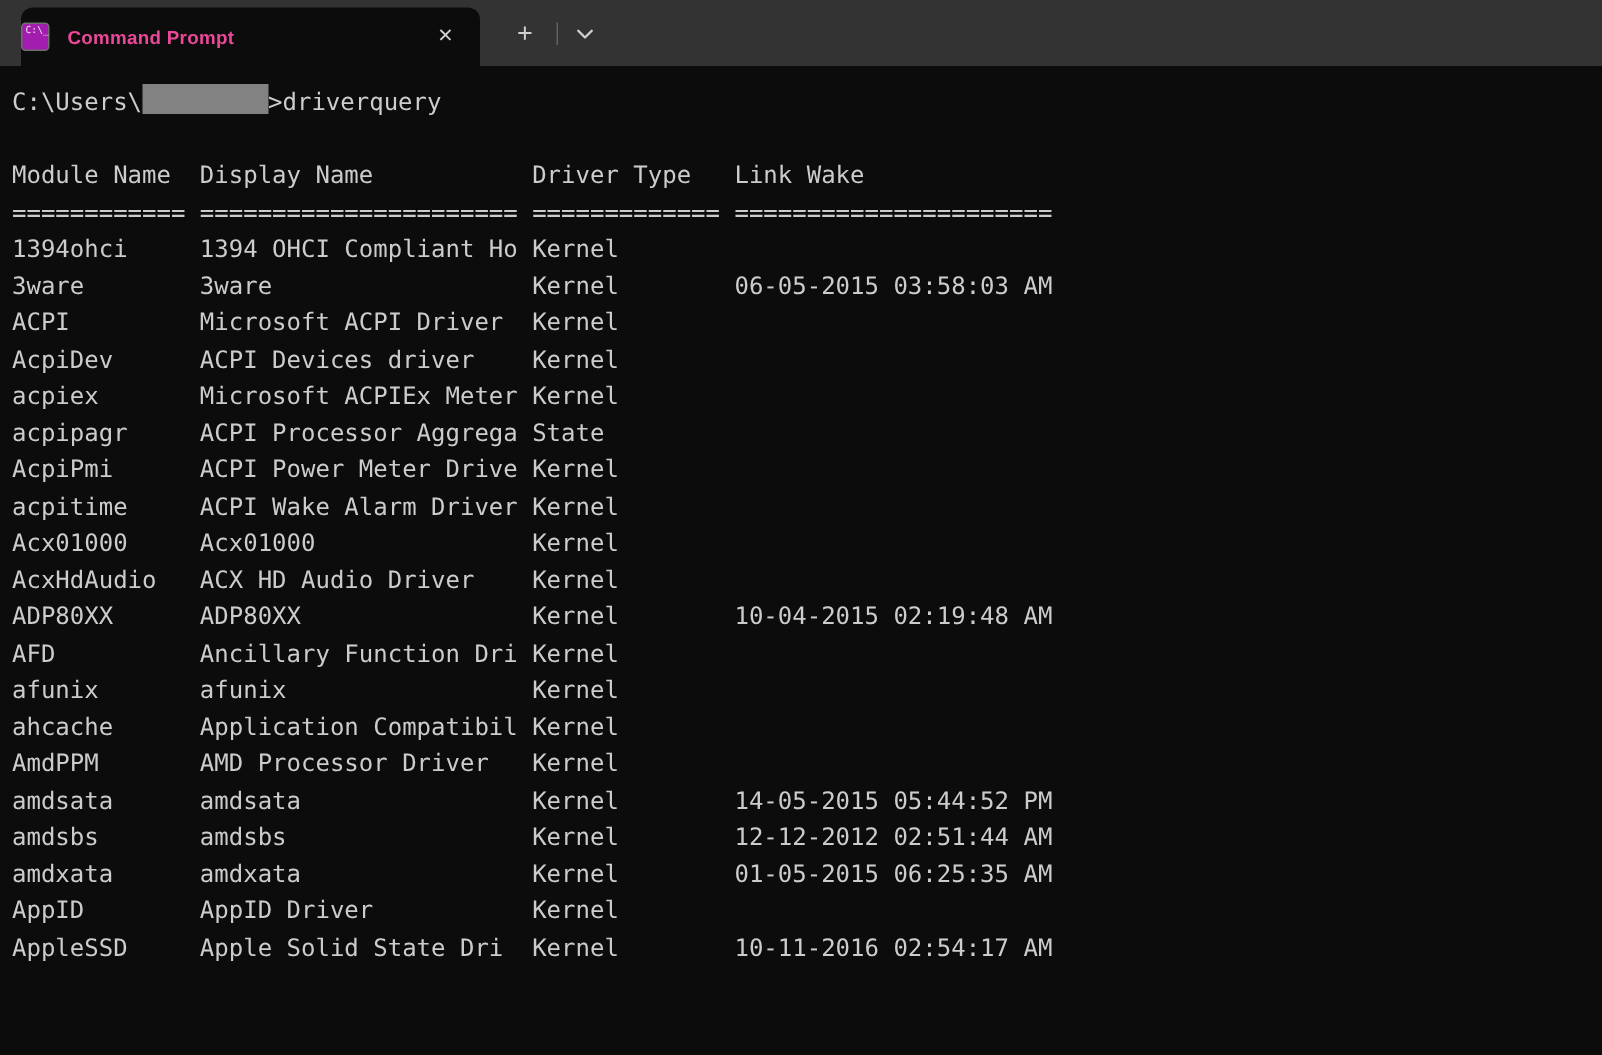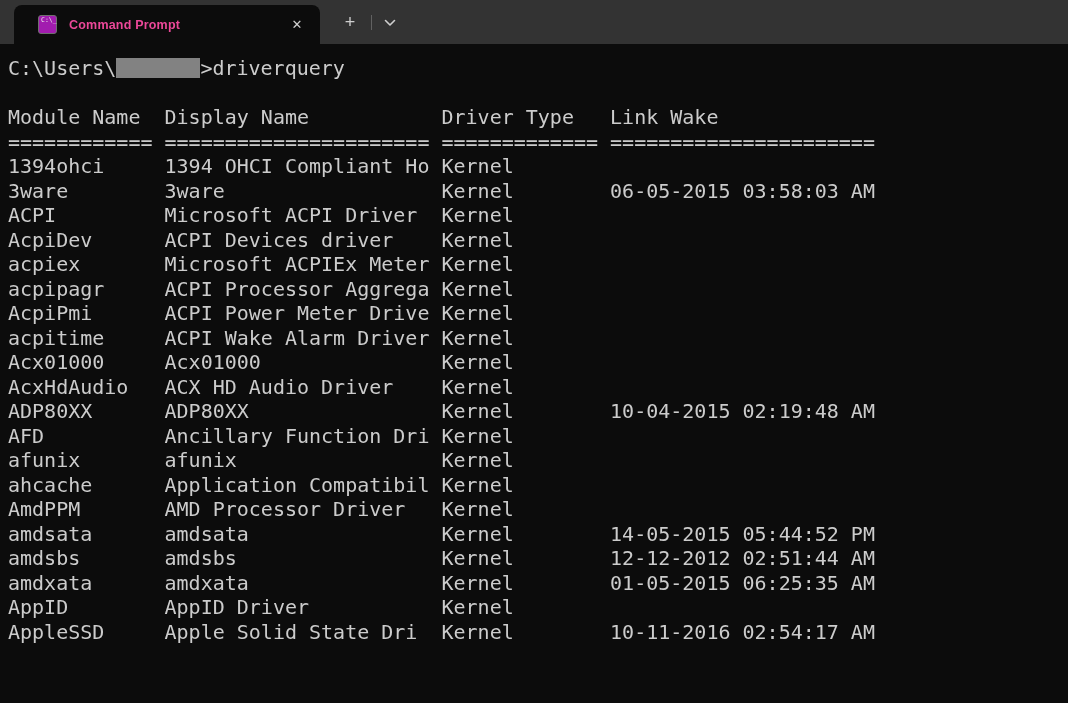--- a/index.html
+++ b/index.html
@@ -17,21 +17,21 @@
     position: absolute; top: 0; left: 0; right: 0; height: 44px;
     background: #333333;
   }
   .tab {
     position: absolute; left: 14px; top: 5px; width: 306px; height: 39px;
     background: #0c0c0c;
     border-radius: 8px 8px 0 0;
     display: flex; align-items: center;
   }
   .tab-icon {
-    width: 19px; height: 19px; margin-left: 24px;
+    width: 19px; height: 19px; margin-left: 0;
     background: #a21caf;
     border: 1px solid #6f6f6f;
     border-radius: 3px;
     position: relative;
     flex: 0 0 auto;
   }
   .tab-icon-text {
     position: absolute; top: 1px; left: 2px;
     font-family: "DejaVu Sans Mono", "Liberation Mono", monospace;
     font-size: 6.5px; line-height: 7px; color: #e8e8e8;
@@ -69,21 +69,21 @@
     display: flex; align-items: center; justify-content: center;
   }
 
   
   .terminal {
     position: absolute; top: 44px; left: 0; right: 0; bottom: 0;
     background: #0c0c0c;
     padding: 12px 0 0 8px;
     overflow: hidden;
     font-family: "DejaVu Sans Mono", "Liberation Mono", monospace;
-    font-size: 20px; line-height: 24.5px;
+    font-size: 16px; line-height: 24.5px;
     color: #cccccc;
   }
   .term-line { height: 24.5px; white-space: pre; }
   .redaction {
     display: inline-block;
     width: 84px; height: 20px;
     background: #828282;
     vertical-align: -3px;
   }
 </style>
@@ -113,21 +113,21 @@
     <div class="term-line"><span>C:\Users\</span><span class="redaction"></span><span>&gt;driverquery</span></div>
     <div class="term-line"> </div>
     <div id="table-lines">
         <div class="term-line">Module Name  Display Name           Driver Type   Link Wake</div>
         <div class="term-line">============ ====================== ============= ======================</div>
         <div class="term-line">1394ohci     1394 OHCI Compliant Ho Kernel        </div>
         <div class="term-line">3ware        3ware                  Kernel        06-05-2015 03:58:03 AM</div>
         <div class="term-line">ACPI         Microsoft ACPI Driver  Kernel        </div>
         <div class="term-line">AcpiDev      ACPI Devices driver    Kernel        </div>
         <div class="term-line">acpiex       Microsoft ACPIEx Meter Kernel        </div>
-        <div class="term-line">acpipagr     ACPI Processor Aggrega Kernel        </div>
+        <div class="term-line">acpipagr     ACPI Processor Aggrega State        </div>
         <div class="term-line">AcpiPmi      ACPI Power Meter Drive Kernel        </div>
         <div class="term-line">acpitime     ACPI Wake Alarm Driver Kernel        </div>
         <div class="term-line">Acx01000     Acx01000               Kernel        </div>
         <div class="term-line">AcxHdAudio   ACX HD Audio Driver    Kernel        </div>
         <div class="term-line">ADP80XX      ADP80XX                Kernel        10-04-2015 02:19:48 AM</div>
         <div class="term-line">AFD          Ancillary Function Dri Kernel        </div>
         <div class="term-line">afunix       afunix                 Kernel        </div>
         <div class="term-line">ahcache      Application Compatibil Kernel        </div>
         <div class="term-line">AmdPPM       AMD Processor Driver   Kernel        </div>
         <div class="term-line">amdsata      amdsata                Kernel        14-05-2015 05:44:52 PM</div>

